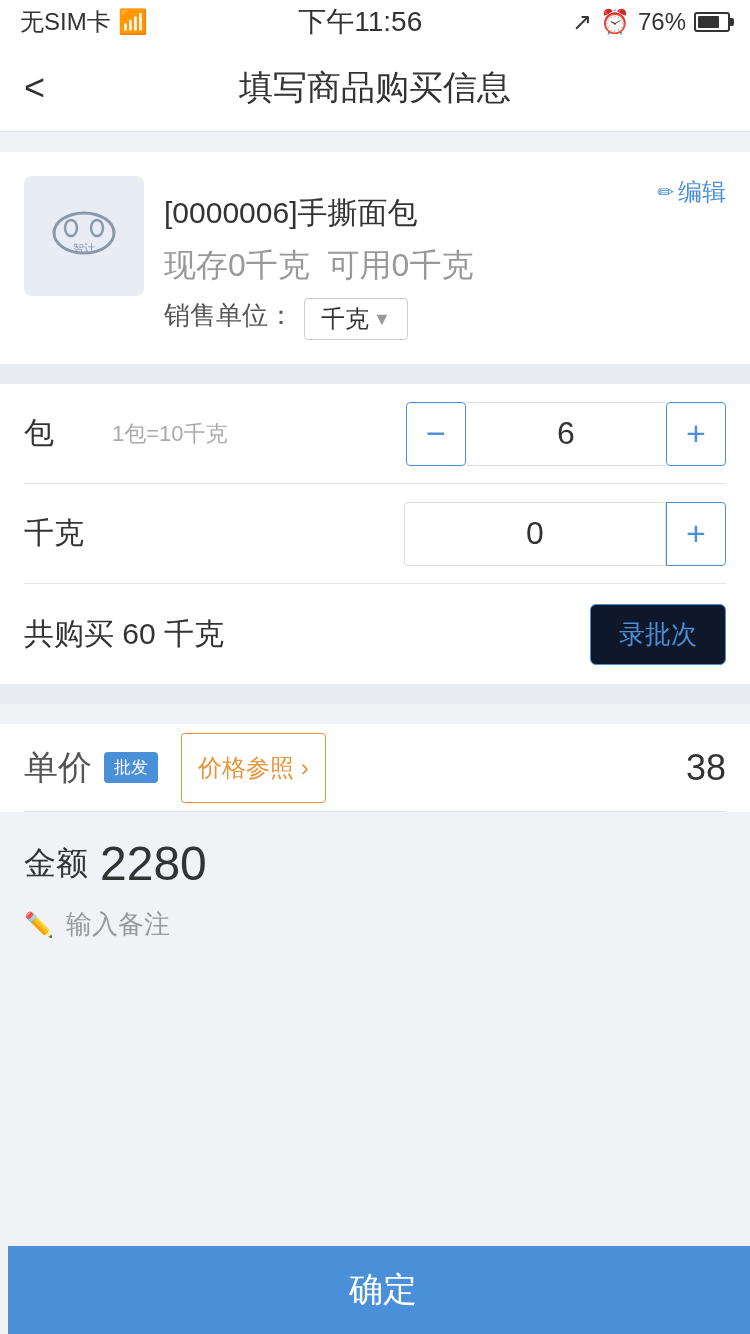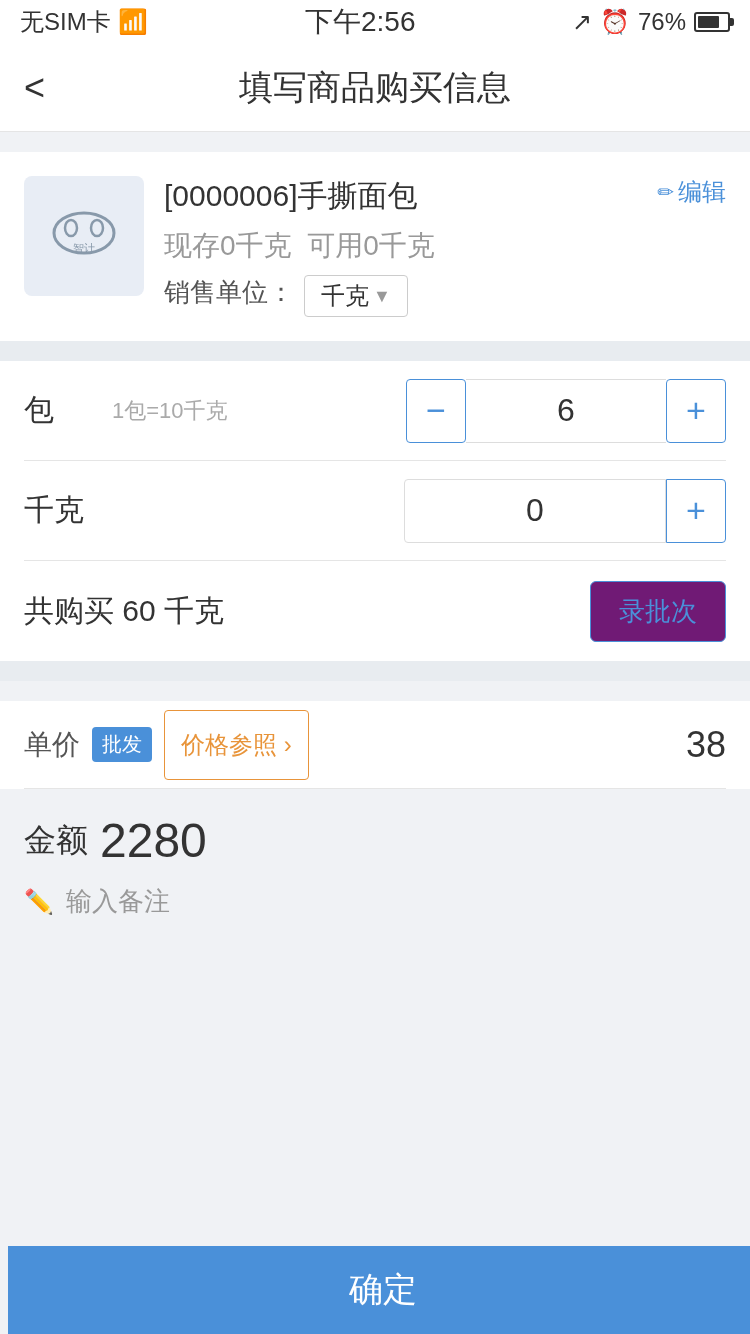--- a/index.html
+++ b/index.html
@@ -77,23 +77,24 @@
       text-align: center;
     }
     .product-info {
       flex: 1;
     }
     .product-name {
       font-size: 30px;
       color: #333;
       font-weight: 500;
       margin-bottom: 10px;
+      margin-top: 17px;
     }
     .product-stock {
-      font-size: 28px;
+      font-size: 32px;
       color: #999;
       margin-bottom: 10px;
     }
     .product-unit-row {
       display: flex;
       align-items: flex-start;
       gap: 10px;
       font-size: 26px;
       color: #555;
     }
@@ -211,48 +212,48 @@
     .total-text span {
       color: #333;
       font-weight: 500;
     }
     .record-btn {
       border: 1px solid #4a90d9;
       border-radius: 6px;
       padding: 12px 28px;
       font-size: 26px;
       color: #4a90d9;
-      background: #701a75;
+      background: #0f172a;
       cursor: pointer;
     }
 
     
     .price-section {
       background: #fff;
       margin-top: 20px;
       padding: 0 24px;
     }
     .price-row {
       display: flex;
       align-items: center;
       height: 88px;
       border-bottom: 1px solid #e5e5e5;
     }
     .price-label {
-      font-size: 28px;
+      font-size: 34px;
       color: #555;
       margin-right: 12px;
     }
     .price-tag {
       background: #4a90d9;
       color: #fff;
-      font-size: 20px;
+      font-size: 17px;
       padding: 4px 10px;
       border-radius: 4px;
-      margin-right: 12px;
+      margin-right: 23px;
     }
     .price-ref-btn {
       border: 1px solid #e8943a;
       border-radius: 4px;
       padding: 18px 16px;
       font-size: 24px;
       color: #e8943a;
       background: #fff;
       cursor: pointer;
       display: flex;
@@ -320,21 +321,21 @@
     }
   </style>
 </head>
 <body>
 
 <div class="status-bar">
   <div class="status-left">
     <span>无SIM卡</span>
     <span>📶</span>
   </div>
-  <div class="status-center">下午2:56</div>
+  <div class="status-center">下午11:56</div>
   <div class="status-right">
     <span>↗</span>
     <span>⏰</span>
     <span>76%</span>
     <span style="display:inline-block;width:36px;height:20px;border:2px solid #333;border-radius:3px;position:relative;padding:2px;">
       <span style="display:block;width:75%;height:100%;background:#333;border-radius:1px;"></span>
       <span style="position:absolute;right:-6px;top:4px;width:4px;height:8px;background:#333;border-radius:0 2px 2px 0;"></span>
     </span>
   </div>
 </div>

